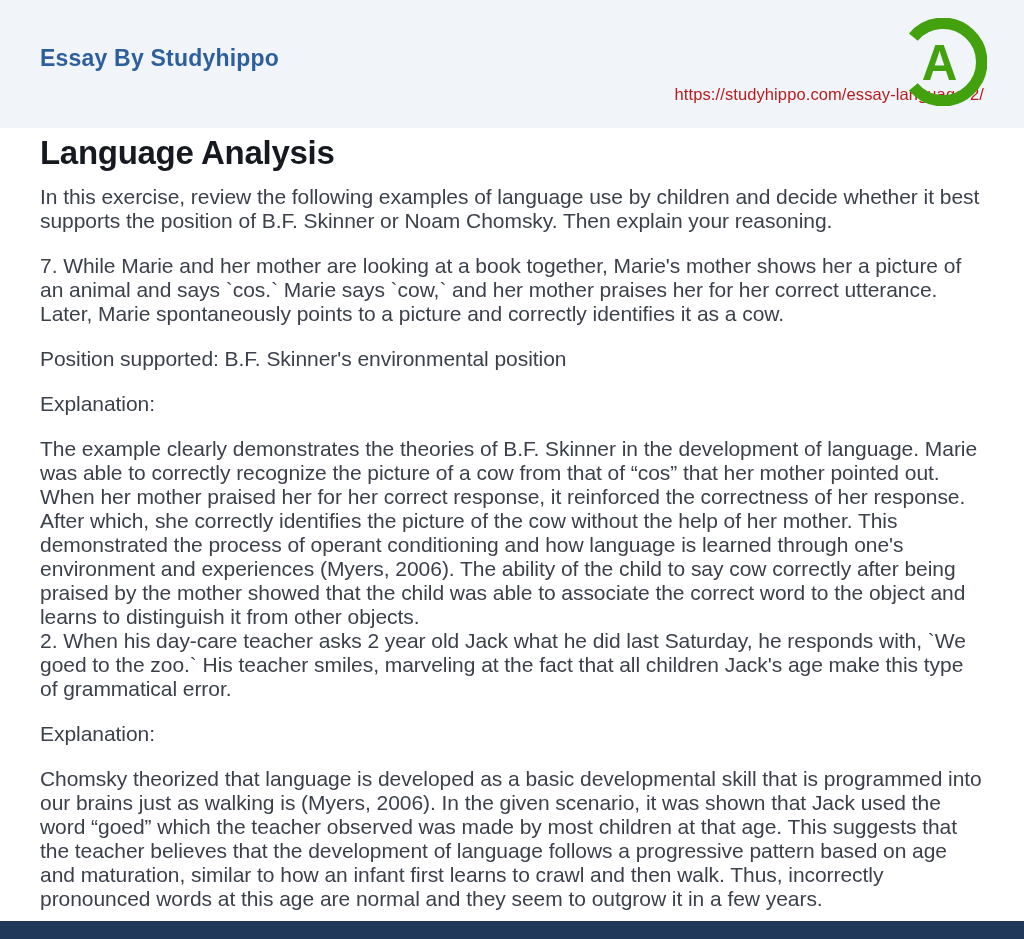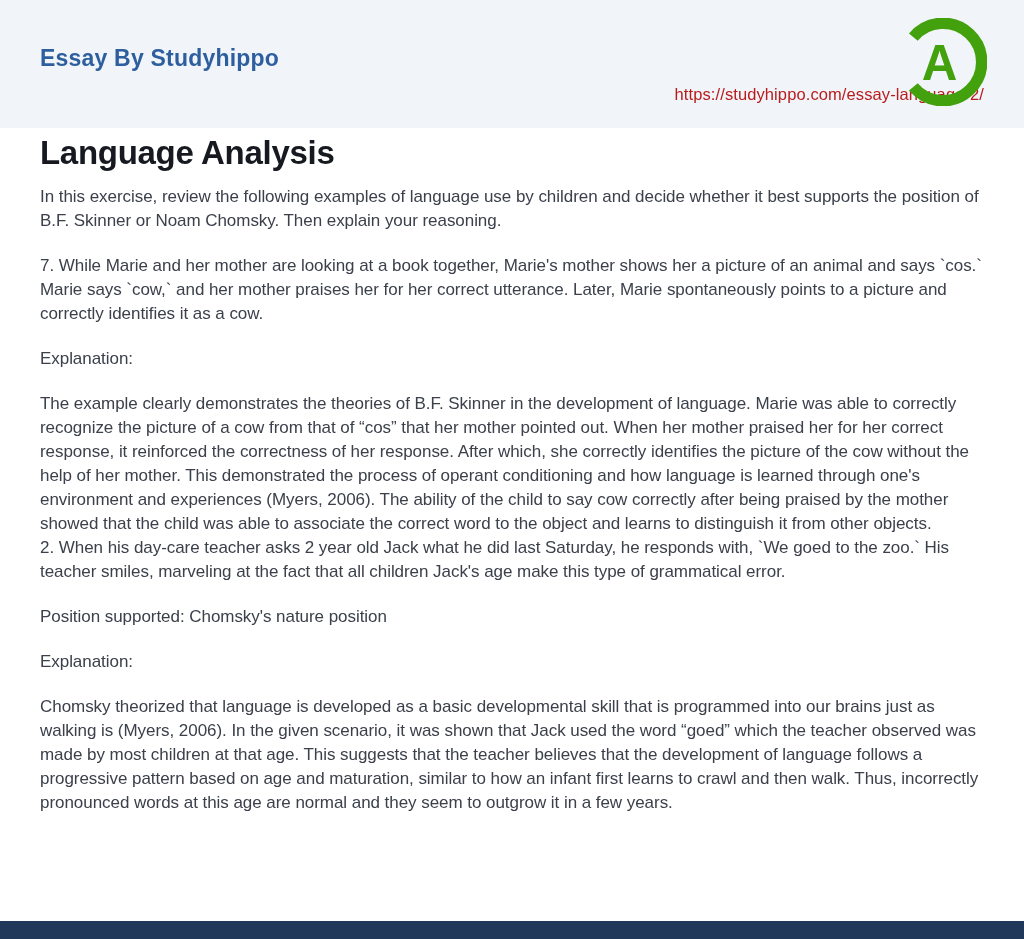--- a/index.html
+++ b/index.html
@@ -49,21 +49,21 @@
   }
   .doc-title {
     font-size: 33px;
     line-height: 42px;
     font-weight: 800;
     letter-spacing: -0.3px;
     color: #16191f;
     margin-bottom: 11px;
   }
   .main p {
-    font-size: 17px;
+    font-size: 21px;
     line-height: 24px;
     color: #3b404b;
     letter-spacing: -0.05px;
     margin-top: 21px;
   }
   .main p.first { margin-top: 0; }
   .main p.tight { margin-top: 0; }
   
   .footer-bar {
     position: absolute;
@@ -89,23 +89,23 @@
         </svg>
       </span>
     </div>
   </div>
 
   <div class="main">
     <div class="doc-title">Language Analysis</div>
 
     <p class="first">In this exercise, review the following examples of language use by children and decide whether it best supports the position of B.F. Skinner or Noam Chomsky. Then explain your reasoning.</p>
     <p>7. While Marie and her mother are looking at a book together, Marie's mother shows her a picture of an animal and says `cos.` Marie says `cow,` and her mother praises her for her correct utterance. Later, Marie spontaneously points to a picture and correctly identifies it as a cow.</p>
+    <p>Position supported: B.F. Skinner's environmental position</p>
     <p>Explanation:</p>
     <p>The example clearly demonstrates the theories of B.F. Skinner in the development of language. Marie was able to correctly recognize the picture of a cow from that of “cos” that her mother pointed out. When her mother praised her for her correct response, it reinforced the correctness of her response. After which, she correctly identifies the picture of the cow without the help of her mother. This demonstrated the process of operant conditioning and how language is learned through one's environment and experiences (Myers, 2006). The ability of the child to say cow correctly after being praised by the mother showed that the child was able to associate the correct word to the object and learns to distinguish it from other objects.</p>
     <p class="tight">2. When his day-care teacher asks 2 year old Jack what he did last Saturday, he responds with, `We goed to the zoo.` His teacher smiles, marveling at the fact that all children Jack's age make this type of grammatical error.</p>
-    <p>Position supported: Chomsky's nature position</p>
     <p>Explanation:</p>
     <p>Chomsky theorized that language is developed as a basic developmental skill that is programmed into our brains just as walking is (Myers, 2006). In the given scenario, it was shown that Jack used the word “goed” which the teacher observed was made by most children at that age. This suggests that the teacher believes that the development of language follows a progressive pattern based on age and maturation, similar to how an infant first learns to crawl and then walk. Thus, incorrectly pronounced words at this age are normal and they seem to outgrow it in a few years.</p>
   </div>
 
   <div class="footer-bar" style="background: rgb(32, 57, 90);"></div>
 
 </div>
 
 </body></html>

